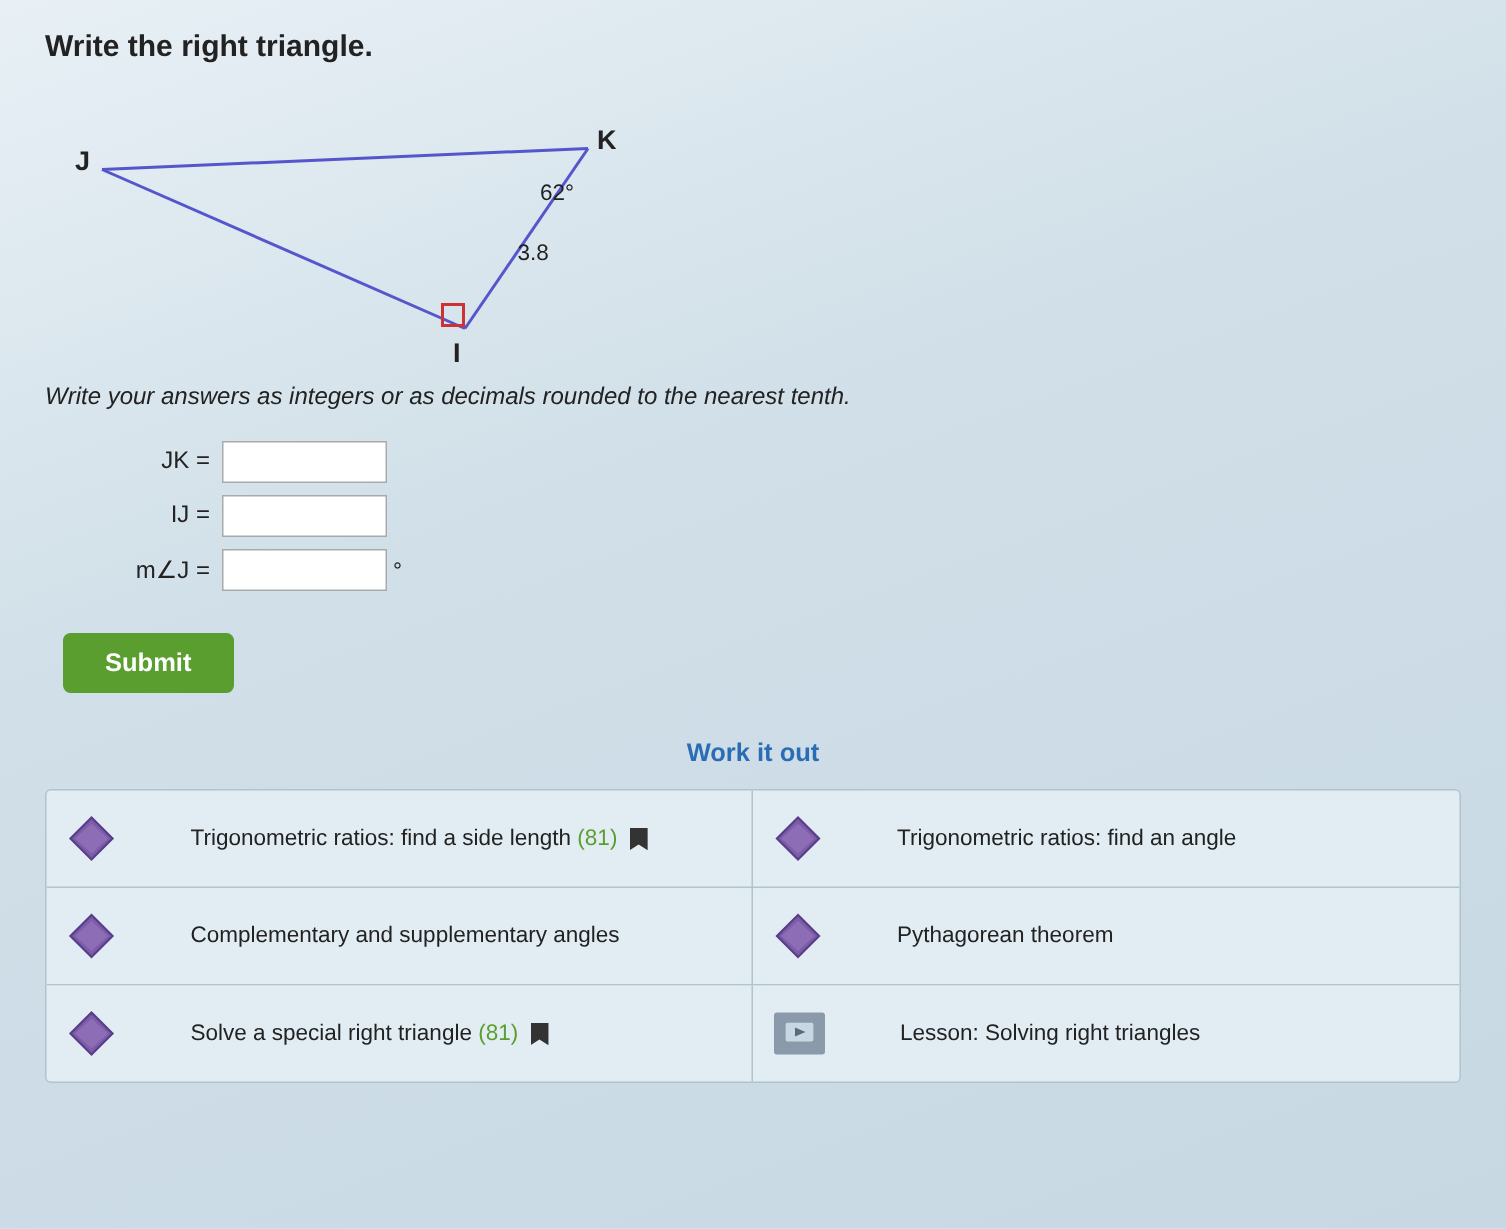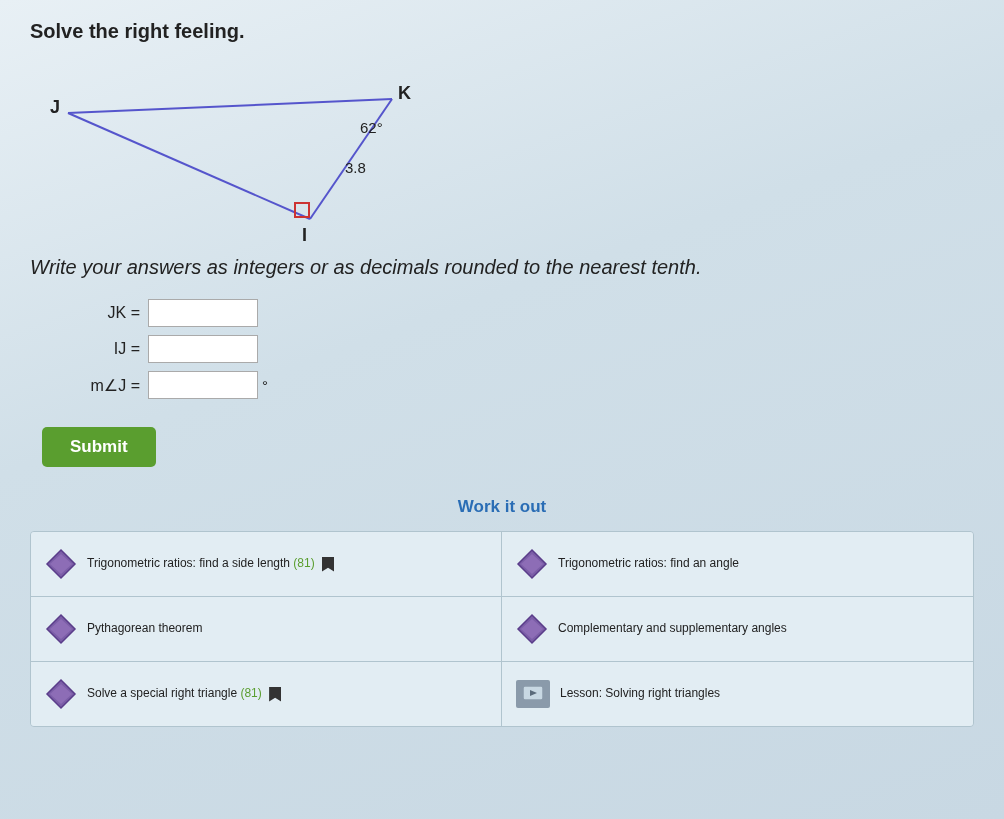--- a/index.html
+++ b/index.html
@@ -27,21 +27,21 @@
 
     .triangle-area {
       position: relative;
       width: 480px;
       height: 185px;
       margin-bottom: 10px;
     }
 
     .instructions {
       font-style: italic;
-      font-size: 20px;
+      font-size: 16px;
       color: #222;
       margin-bottom: 20px;
     }
 
     .answers-section {
       margin-bottom: 22px;
       margin-left: 30px;
     }
 
     .answer-row {
@@ -135,23 +135,24 @@
     }
 
     .diamond-icon {
       width: 32px;
       height: 32px;
       min-width: 32px;
       margin-right: 10px;
     }
 
     .help-item-text {
-      font-size: 12px;
+      font-size: 15px;
       color: #222;
       line-height: 1.3;
+      margin-left: 40px;
     }
 
     .help-item-text .count {
       color: #5a9e2f;
     }
 
     .bookmark-icon {
       display: inline-block;
       width: 12px;
       height: 15px;
@@ -178,21 +179,21 @@
       position: absolute;
       top: 0;
       left: 0;
     }
   </style>
 </head>
 <body>
 
 <div class="main-container">
 
-  <div class="problem-title">Solve the right feeling.</div>
+  <div class="problem-title">Write the right triangle.</div>
 
   
   <div class="triangle-area">
     <svg class="triangle-svg" width="480" height="185">
 
       <line x1="38" y1="52" x2="362" y2="38" stroke="#5555cc" stroke-width="2"></line>
       <line x1="38" y1="52" x2="280" y2="158" stroke="#5555cc" stroke-width="2"></line>
       <line x1="362" y1="38" x2="280" y2="158" stroke="#5555cc" stroke-width="2"></line>
 
       <rect x="265" y="142" width="14" height="14" fill="none" stroke="#cc3333" stroke-width="2"></rect>
@@ -256,31 +257,31 @@
         Trigonometric ratios: find an angle
       </span>
     </div>
 
     <div class="help-item">
       <svg class="diamond-icon" viewBox="0 0 32 32">
         <polygon points="16,2 30,16 16,30 2,16" fill="#7b5ea7" stroke="#5a3d8a" stroke-width="1.5"></polygon>
         <polygon points="16,6 27,16 16,26 5,16" fill="#a07cc5" opacity="0.5"></polygon>
       </svg>
       <span class="help-item-text">
+        Complementary and supplementary angles
+      </span>
+    </div>
+
+    <div class="help-item">
+      <svg class="diamond-icon" viewBox="0 0 32 32">
+        <polygon points="16,2 30,16 16,30 2,16" fill="#7b5ea7" stroke="#5a3d8a" stroke-width="1.5"></polygon>
+        <polygon points="16,6 27,16 16,26 5,16" fill="#a07cc5" opacity="0.5"></polygon>
+      </svg>
+      <span class="help-item-text">
         Pythagorean theorem
-      </span>
-    </div>
-
-    <div class="help-item">
-      <svg class="diamond-icon" viewBox="0 0 32 32">
-        <polygon points="16,2 30,16 16,30 2,16" fill="#7b5ea7" stroke="#5a3d8a" stroke-width="1.5"></polygon>
-        <polygon points="16,6 27,16 16,26 5,16" fill="#a07cc5" opacity="0.5"></polygon>
-      </svg>
-      <span class="help-item-text">
-        Complementary and supplementary angles
       </span>
     </div>
 
     <div class="help-item">
       <svg class="diamond-icon" viewBox="0 0 32 32">
         <polygon points="16,2 30,16 16,30 2,16" fill="#7b5ea7" stroke="#5a3d8a" stroke-width="1.5"></polygon>
         <polygon points="16,6 27,16 16,26 5,16" fill="#a07cc5" opacity="0.5"></polygon>
       </svg>
       <span class="help-item-text">
         Solve a special right triangle <span class="count">(81)</span>

